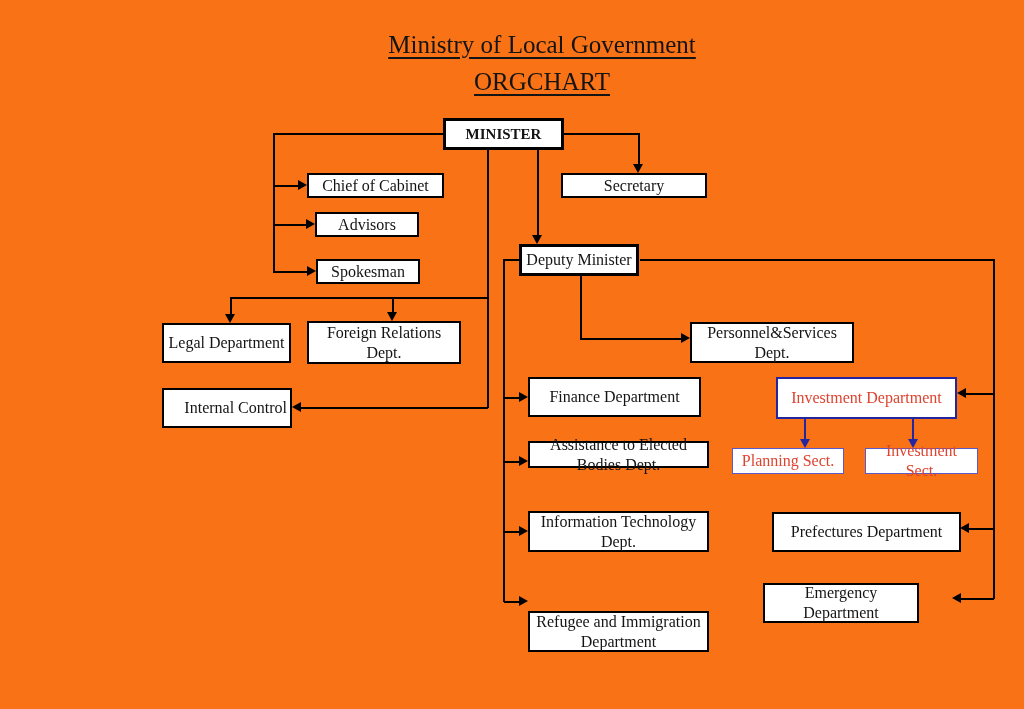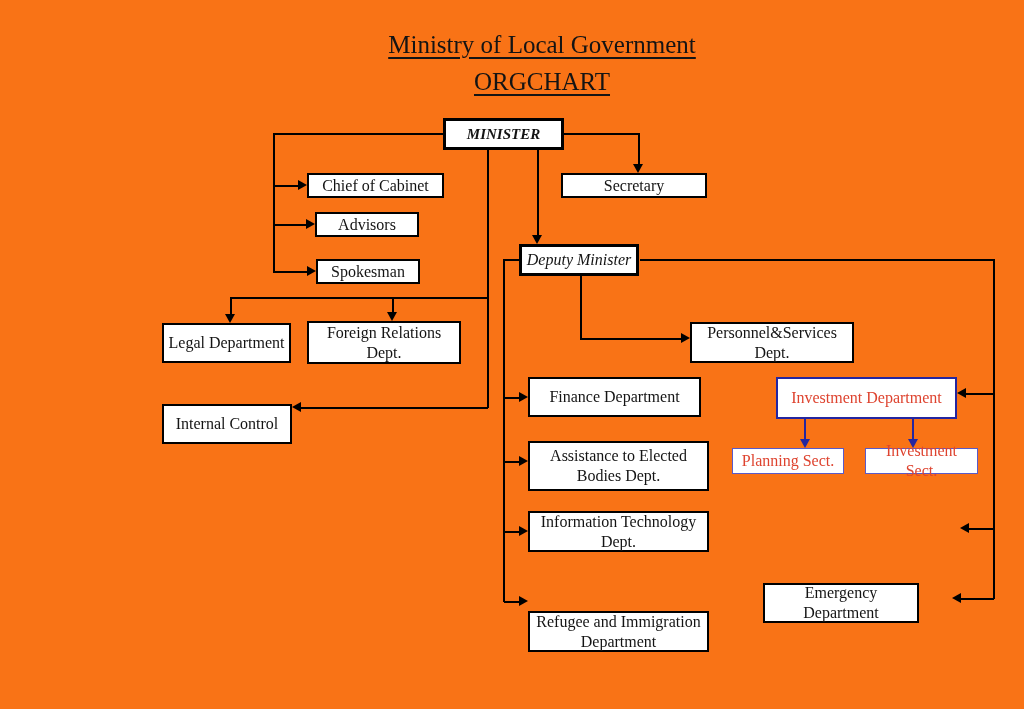--- a/index.html
+++ b/index.html
@@ -20,21 +20,21 @@
   }
   .title span{display:block;text-decoration:underline;text-underline-offset:4px;}
   
   .node{
     position:absolute;box-sizing:border-box;
     border:2px solid #000;background:#fff;
     display:flex;align-items:center;justify-content:center;
     text-align:center;font-size:16px;line-height:1.25;
     padding:1px 3px;color:#141414;
   }
-  .node.thick{border-width:3px;font-style:italic;}
+  .node.thick{border-width:3px;}
   .node.bold{font-weight:bold;font-size:15px;}
   .node.blue{border-color:#2426A0;color:#DE432F;}
   .node.blue-thin{border:1px solid #5A5AC8;color:#DE432F;}
   
   .hl,.vl{position:absolute;background:#000;}
   .hl{height:1.5px;}
   .vl{width:1.5px;}
   .hl.blue,.vl.blue{background:#2426A0;}
   .vl.blue{width:2px;}
   
@@ -133,33 +133,33 @@
   </div>
 
   <div class="node" style="left:162px;top:323px;width:129px;height:40px;">
     <span>Legal Department</span>
   </div>
 
   <div class="node" style="left:307px;top:321px;width:154px;height:43px;">
     <span>Foreign Relations Dept.</span>
   </div>
 
-  <div class="node" style="left:162px;top:404px;width:130px;height:40px;">
+  <div class="node" style="left:162px;top:388px;width:130px;height:40px;justify-content:flex-end;">
     <span>Internal Control</span>
   </div>
 
   <div class="node" style="left:690px;top:322px;width:164px;height:41px;">
     <span>Personnel&amp;Services Dept.</span>
   </div>
 
   <div class="node" style="left:528px;top:377px;width:173px;height:40px;">
     <span>Finance Department</span>
   </div>
 
-  <div class="node" style="left:528px;top:441px;width:181px;height:50px;">
+  <div class="node" style="left:528px;top:441px;width:181px;height:27px;">
     <span>Assistance to Elected Bodies Dept.</span>
   </div>
 
   <div class="node" style="left:528px;top:511px;width:181px;height:41px;">
     <span>Information Technology Dept.</span>
   </div>
 
   <div class="node" style="left:528px;top:611px;width:181px;height:41px;">
     <span>Refugee and Immigration Department</span>
   </div>
@@ -169,18 +169,21 @@
   </div>
 
   <div class="node blue-thin" style="left:732px;top:448px;width:112px;height:26px;">
     <span>Planning Sect.</span>
   </div>
 
   <div class="node blue-thin" style="left:865px;top:448px;width:113px;height:26px;">
     <span>Investment Sect.</span>
   </div>
 
+  <div class="node" style="left:772px;top:512px;width:189px;height:40px;">
+    <span>Prefectures Department</span>
+  </div>
 
   <div class="node" style="left:763px;top:583px;width:156px;height:40px;">
     <span>Emergency Department</span>
   </div>
 
 </div>
 
 </body></html>

